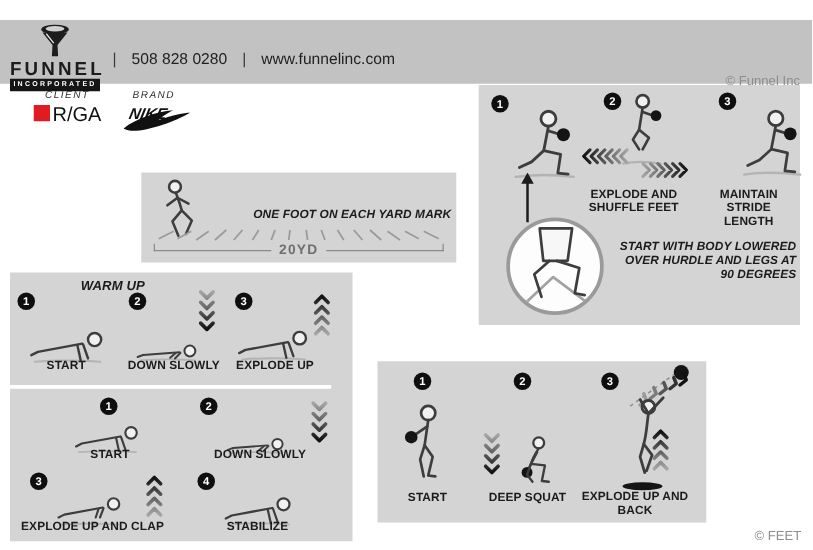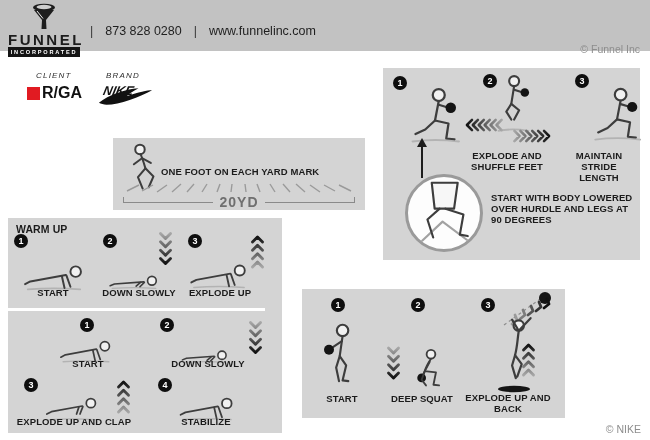--- a/index.html
+++ b/index.html
@@ -1,50 +1,50 @@
 <!DOCTYPE html>
 <html><head>
 <meta charset="utf-8">
 <style>
   html,body{margin:0;padding:0;}
   body{width:650px;height:440px;font-family:"Liberation Sans",sans-serif;background:#fff;}
   .canvas{position:relative;width:650px;height:440px;overflow:hidden;background:#fff;}
 
   
-  .topbar{position:absolute;left:0;top:0;width:650px;height:51px;background:#c2c2c2;}
+  .topbar{position:absolute;left:0;top:16px;width:650px;height:51px;background:#c2c2c2;}
   .logo{position:absolute;left:8px;top:3px;width:72px;text-align:center;}
   .logo .funnel-word{font-weight:bold;font-size:15px;letter-spacing:2.5px;color:#1c1c1c;line-height:15px;margin-top:1px;}
   .logo .inc-bar{background:#151515;color:#fff;font-weight:bold;font-size:5.6px;letter-spacing:1.8px;line-height:8px;padding:1px 0;}
   .tagline{position:absolute;left:90px;top:24px;display:flex;gap:12px;align-items:center;
            font-size:12.5px;font-weight:500;color:#1f1f1f;white-space:nowrap;}
   .tagline .sep{color:#3a3a3a;}
   .funnel-copy{position:absolute;right:10px;top:43px;font-size:10.5px;color:#8d8d8d;margin-left:36px;}
 
   
   .meta-label{position:absolute;font-size:8px;letter-spacing:1.2px;color:#2e2e2e;font-style:italic;}
-  .rga{position:absolute;left:27px;top:84px;display:flex;align-items:center;gap:2px;
-       font-weight:bold;font-size:16px;color:#111;}
+  .rga{position:absolute;left:27px;top:84px;display:flex;align-items:flex-start;gap:2px;
+       font-weight:normal;font-size:16px;color:#111;}
   .rga .sq{width:13px;height:13px;background:#e11b22;display:inline-block;}
 
   
   .panel{position:absolute;background:#d4d4d4;}
   .badge{position:absolute;width:14px;height:14px;border-radius:50%;background:#0e0e0e;
          color:#fff;font-weight:bold;font-size:9px;line-height:14px;text-align:center;}
   .lbl{position:absolute;font-weight:bold;font-size:9.5px;line-height:1.18;color:#1b1b1b;
        text-align:center;letter-spacing:.1px;}
-  .lbl.left{text-align:left;}
+  .lbl.left{text-align:right;font-style:italic;}
   .fig{position:absolute;}
   .divider{position:absolute;left:0;width:257px;height:3px;background:#fff;}
   .magnifier{position:absolute;width:78px;height:78px;border-radius:50%;background:#fdfdfd;
              border:3px solid #9a9a9a;box-sizing:border-box;overflow:hidden;}
   .bracket{position:absolute;display:flex;align-items:center;gap:6px;}
   .bline{flex:1;height:1px;background:#8a8a8a;position:relative;}
   .bline.l::before,.bline.r::after{content:"";position:absolute;top:-5px;width:1px;height:6px;background:#8a8a8a;}
   .bline.l::before{left:0;} .bline.r::after{right:0;}
-  .bracket .dist{font-weight:bold;font-size:14px;letter-spacing:1px;color:#6f6f6f;}
+  .bracket .dist{font-weight:bold;font-size:11px;letter-spacing:1px;color:#6f6f6f;}
   .nike-copy{position:absolute;right:9px;top:423px;font-size:10.5px;color:#8d8d8d;}
 
   svg .stroke{stroke:#3d3d3d;stroke-width:3;fill:none;stroke-linecap:round;stroke-linejoin:round;}
   svg .head{fill:#f1f1f1;stroke:#3d3d3d;stroke-width:3;}
   svg .ball{fill:#141414;stroke:none;}
   svg .ground{stroke:#b3b3b3;stroke-width:2.5;fill:none;stroke-linecap:round;}
 </style>
 </head>
 <body>
 
@@ -157,21 +157,21 @@
         <ellipse cx="32" cy="9" rx="22" ry="7.5" fill="#1d1d1d"></ellipse>
         <ellipse cx="32" cy="8" rx="15" ry="4.5" fill="#cfcfcf"></ellipse>
         <path d="M12,14 L28,34 L27,52 L37,52 L36,34 L52,14 Z" fill="#1d1d1d"></path>
         <path d="M18,16 L30,31" stroke="#e9e9e9" stroke-width="2"></path>
       </svg>
       <div class="funnel-word">FUNNEL</div>
       <div class="inc-bar">INCORPORATED</div>
     </div>
     <div class="tagline">
       <span class="sep">|</span>
-      <span>873 828 0280</span>
+      <span>508 828 0280</span>
       <span class="sep">|</span>
       <span>www.funnelinc.com</span>
     </div>
     <div class="funnel-copy">© Funnel Inc</div>
   </header>
 
   <div class="meta-label" style="left:36px;top:71px;">CLIENT</div>
   <div class="rga">
     <span class="sq"></span>
     <span>R/GA</span>
@@ -344,14 +344,14 @@
       </svg>
     <svg class="fig" style="left:219px;top:48px;" width="15" height="46">
         <use href="#chev-up"></use>
       </svg>
     <svg class="fig" style="left:194px;top:96px;" width="36" height="8" viewBox="0 0 36 8">
       <ellipse cx="18" cy="4" rx="16" ry="3.2" fill="#141414"></ellipse>
     </svg>
     <div class="lbl" style="left:158px;top:103px;width:96px;">EXPLODE UP AND BACK</div>
   </section>
 
-  <div class="nike-copy">© NIKE</div>
+  <div class="nike-copy">© FEET</div>
 </div>
 
 </body></html>

